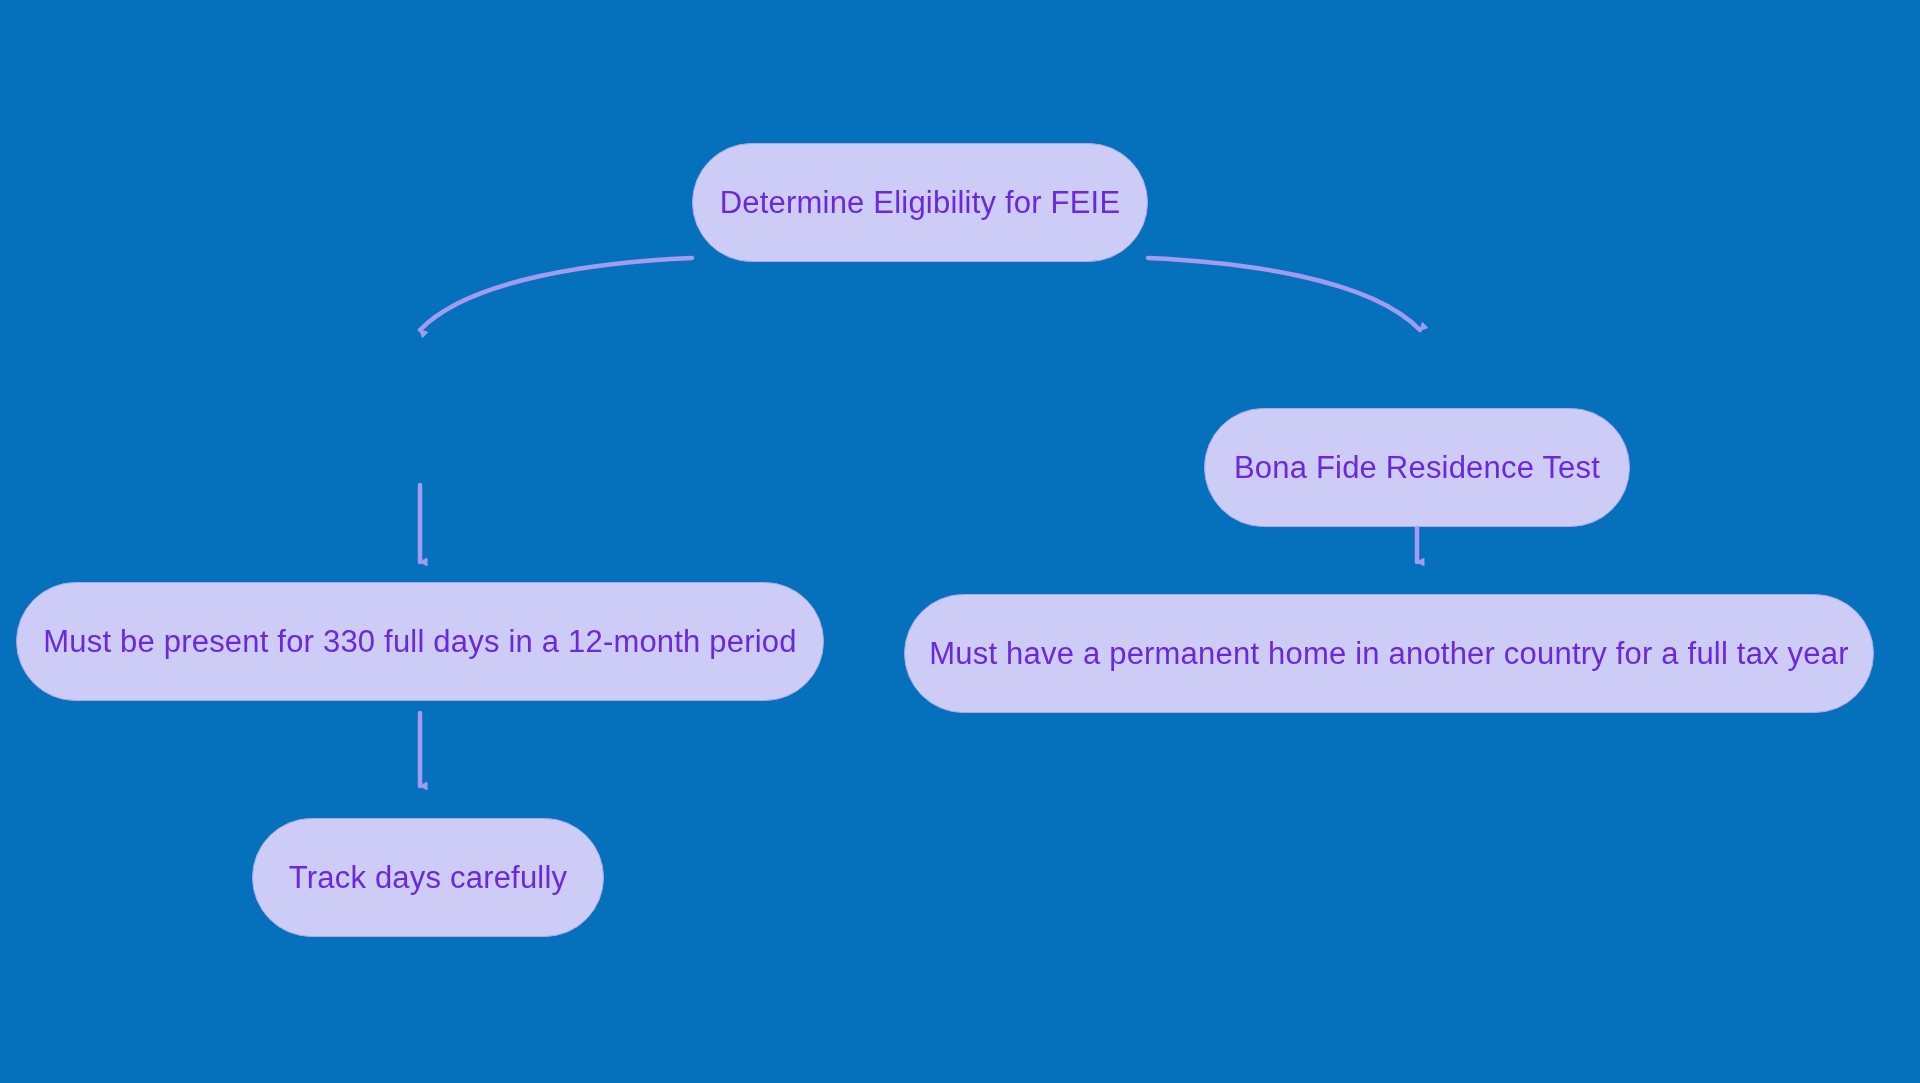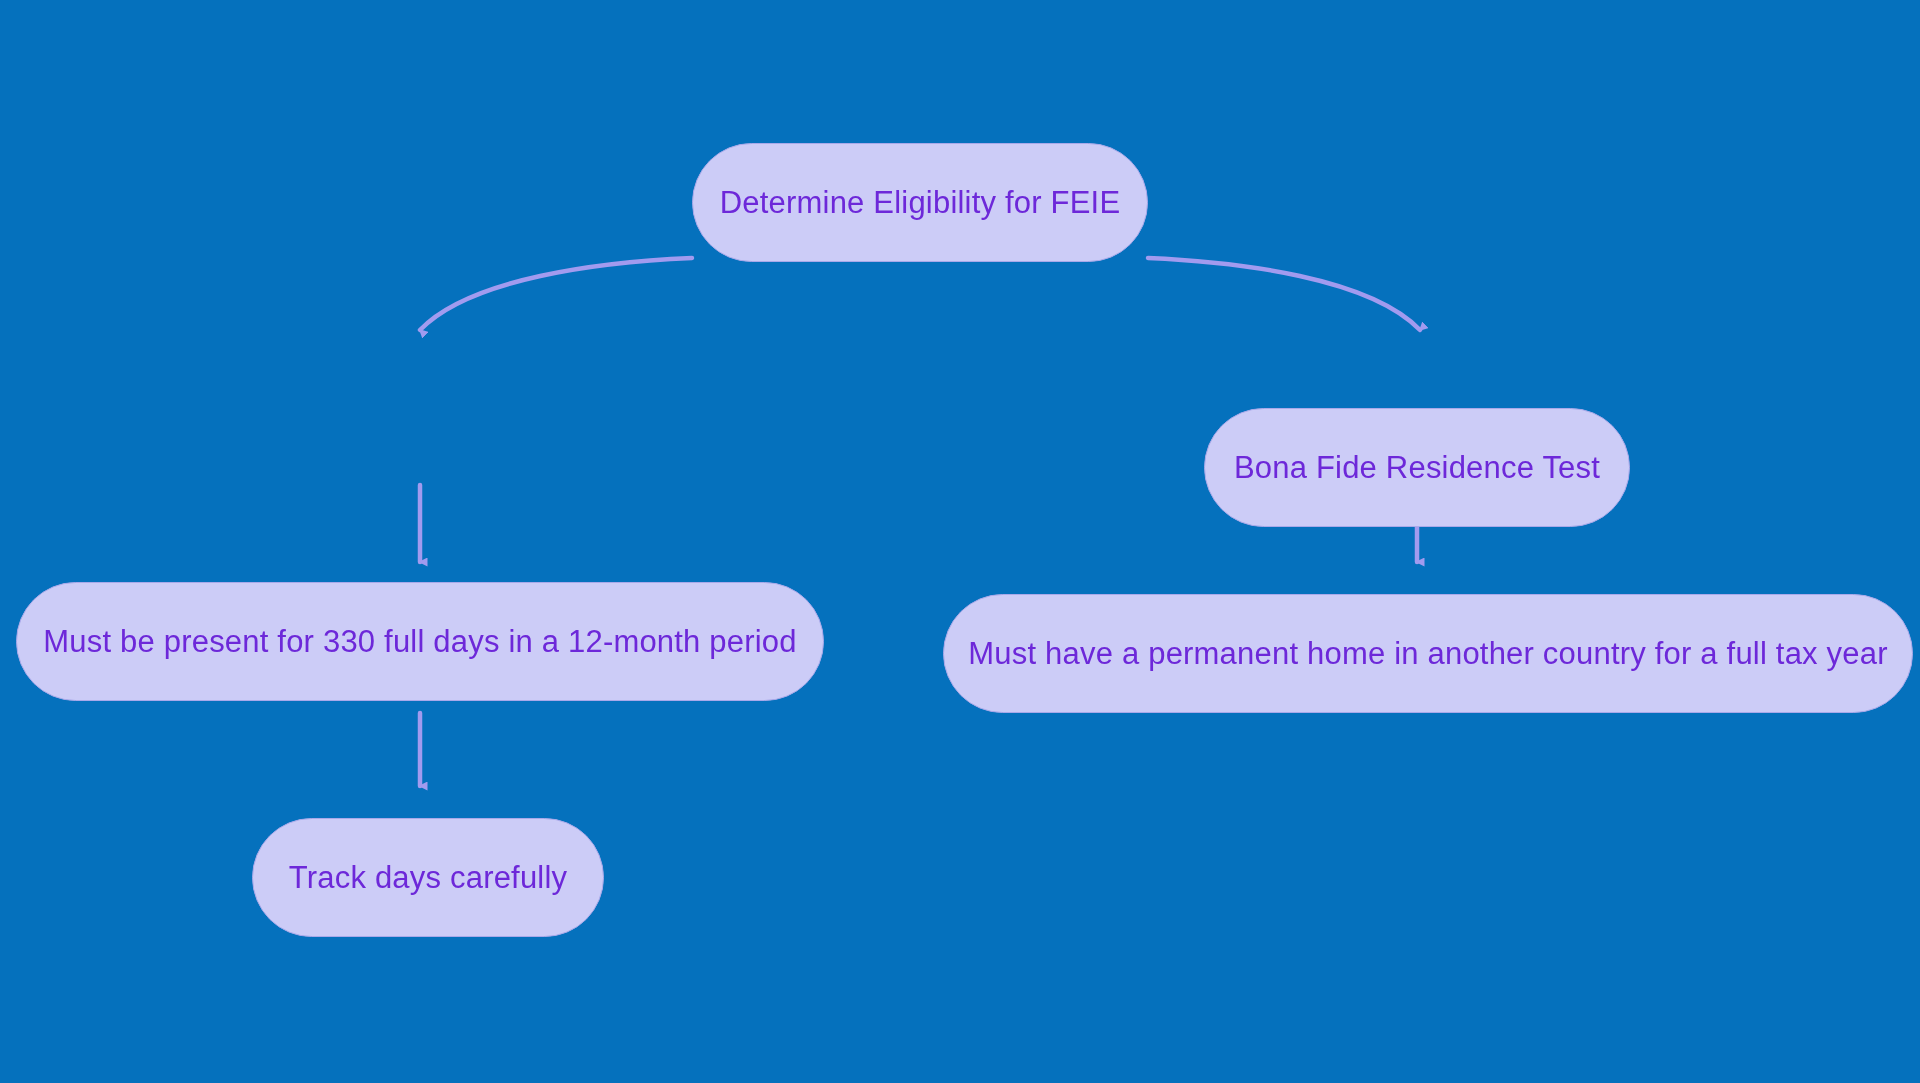--- a/index.html
+++ b/index.html
@@ -65,21 +65,21 @@
     margin-top: 42px;
   }
   #node-330 {
     left: 16px;
     top: 582px;
     width: 808px;
     height: 119px;
     font-size: 31px;
   }
   #node-home {
-    left: 943px;
+    left: 904px;
     top: 594px;
     width: 970px;
     height: 119px;
     font-size: 31px;
   }
   #node-track {
     left: 252px;
     top: 818px;
     width: 352px;
     height: 119px;

